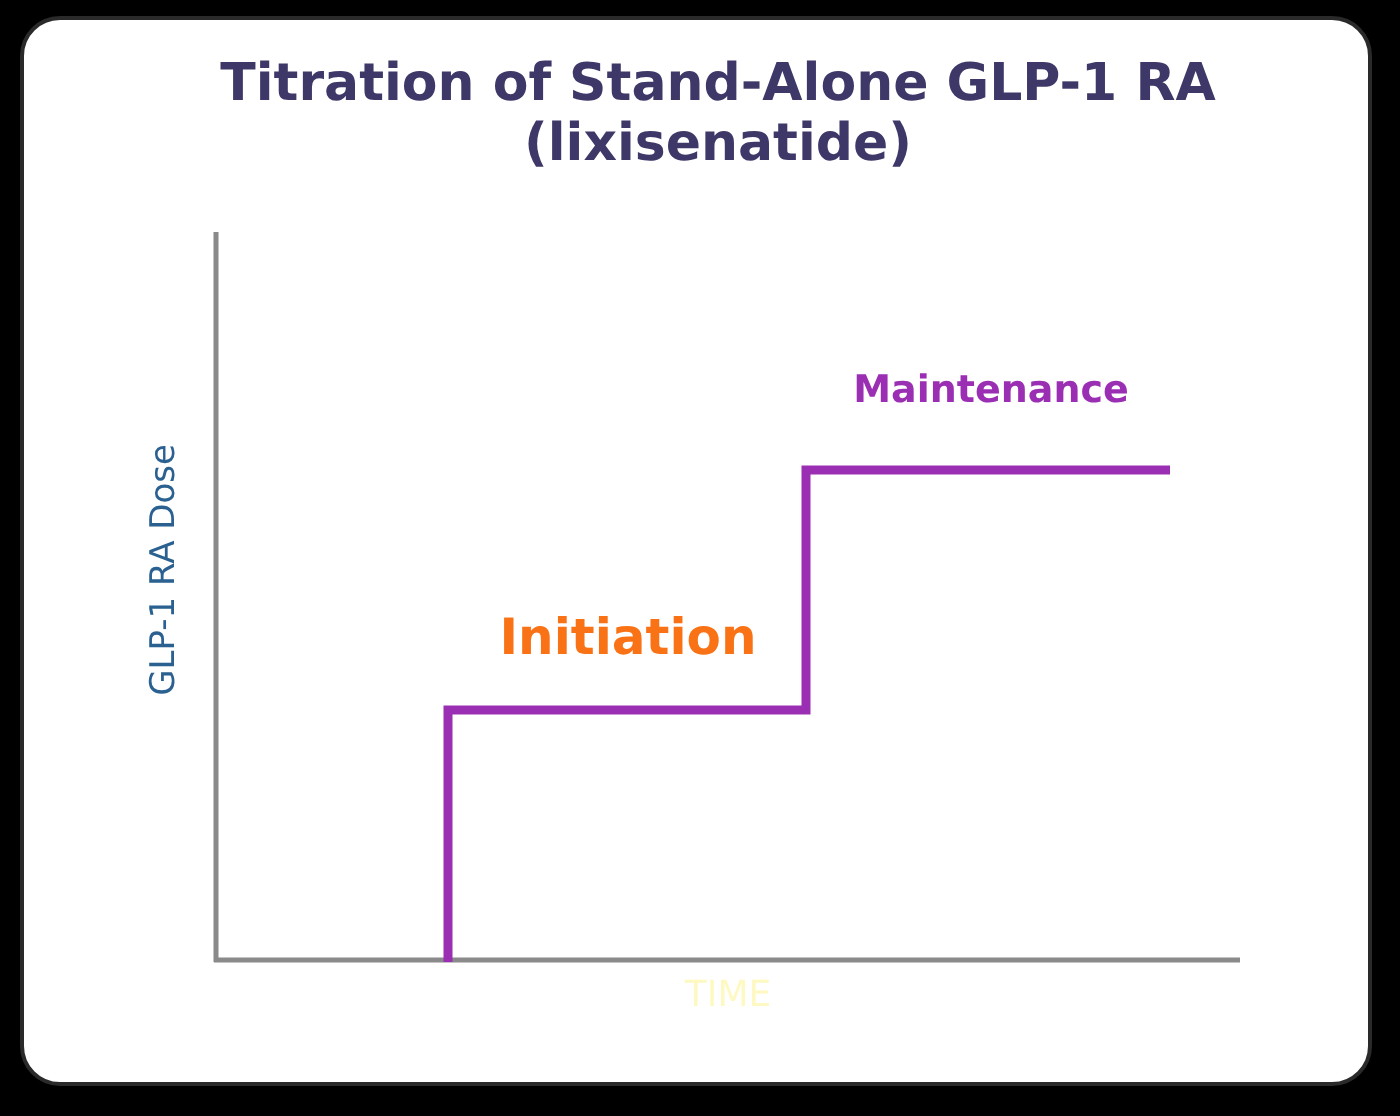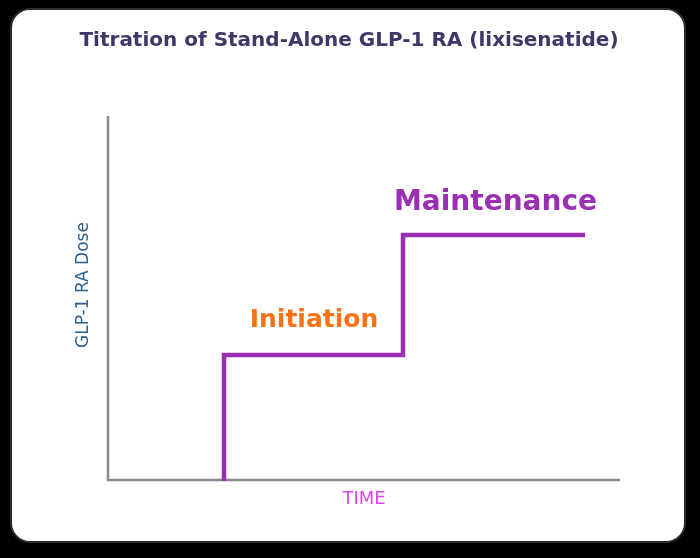--- a/index.html
+++ b/index.html
@@ -1,37 +1,37 @@
 <!DOCTYPE html>
 <html><head>
 <meta charset="utf-8">
 <style>
   html,body{margin:0;padding:0;background:#000;}
   .stage{position:relative;width:700px;height:558px;background:#000;overflow:hidden;
          font-family:"DejaVu Sans","Liberation Sans",sans-serif;}
   .card{position:absolute;left:10px;top:8px;width:676px;height:535px;background:#ffffff;
         border:2px solid #2a2a2a;border-radius:20px;box-sizing:border-box;}
   .title{position:absolute;left:10px;top:27px;width:678px;text-align:center;
-         font-size:20px;font-weight:bold;letter-spacing:0px;}
+         font-size:26px;font-weight:bold;letter-spacing:0px;padding-left:10px;}
   .chart-svg{position:absolute;left:0;top:0;width:700px;height:558px;}
   .ylabel{position:absolute;left:82px;top:285px;transform:translate(-50%,-50%) rotate(-90deg);
           white-space:nowrap;font-size:17px;}
   .xlabel{position:absolute;left:108px;top:487px;width:512px;text-align:center;font-size:18px;}
   .phase{position:absolute;font-weight:bold;text-align:center;white-space:nowrap;}
   .phase-initiation{left:224px;width:180px;top:304px;font-size:25px;}
-  .phase-maintenance{left:393px;width:205px;top:184px;font-size:28px;}
+  .phase-maintenance{left:393px;width:205px;top:184px;font-size:19px;}
 </style>
 </head>
 <body>
 
 <div class="stage">
   <div class="card"></div>
   <div class="title" style="color: rgb(62, 56, 105);">Titration of Stand-Alone GLP-1 RA (lixisenatide)</div>
   <svg class="chart-svg" viewBox="0 0 700 558" xmlns="http://www.w3.org/2000/svg">
       <polyline points="108,481 108,116" fill="none" stroke="#8a8a8a" stroke-width="2.5" stroke-linejoin="miter"></polyline>
       <polyline points="107,480 620,480" fill="none" stroke="#8a8a8a" stroke-width="2.5" stroke-linejoin="miter"></polyline>
       <polyline points="224,481 224,355 403,355 403,235 585,235" fill="none" stroke="#9B2FB4" stroke-width="4.5" stroke-linejoin="miter"></polyline>
     </svg>
   <div class="ylabel" style="color: rgb(43, 97, 145);">GLP-1 RA Dose</div>
-  <div class="xlabel" style="color: #d946ef;">TIME</div>
+  <div class="xlabel" style="color: #fef9c3;">TIME</div>
   <div class="phase phase-initiation" style="color: #f97316;">Initiation</div>
   <div class="phase phase-maintenance" style="color: rgb(155, 47, 180);">Maintenance</div>
 </div>
 
 </body></html>

